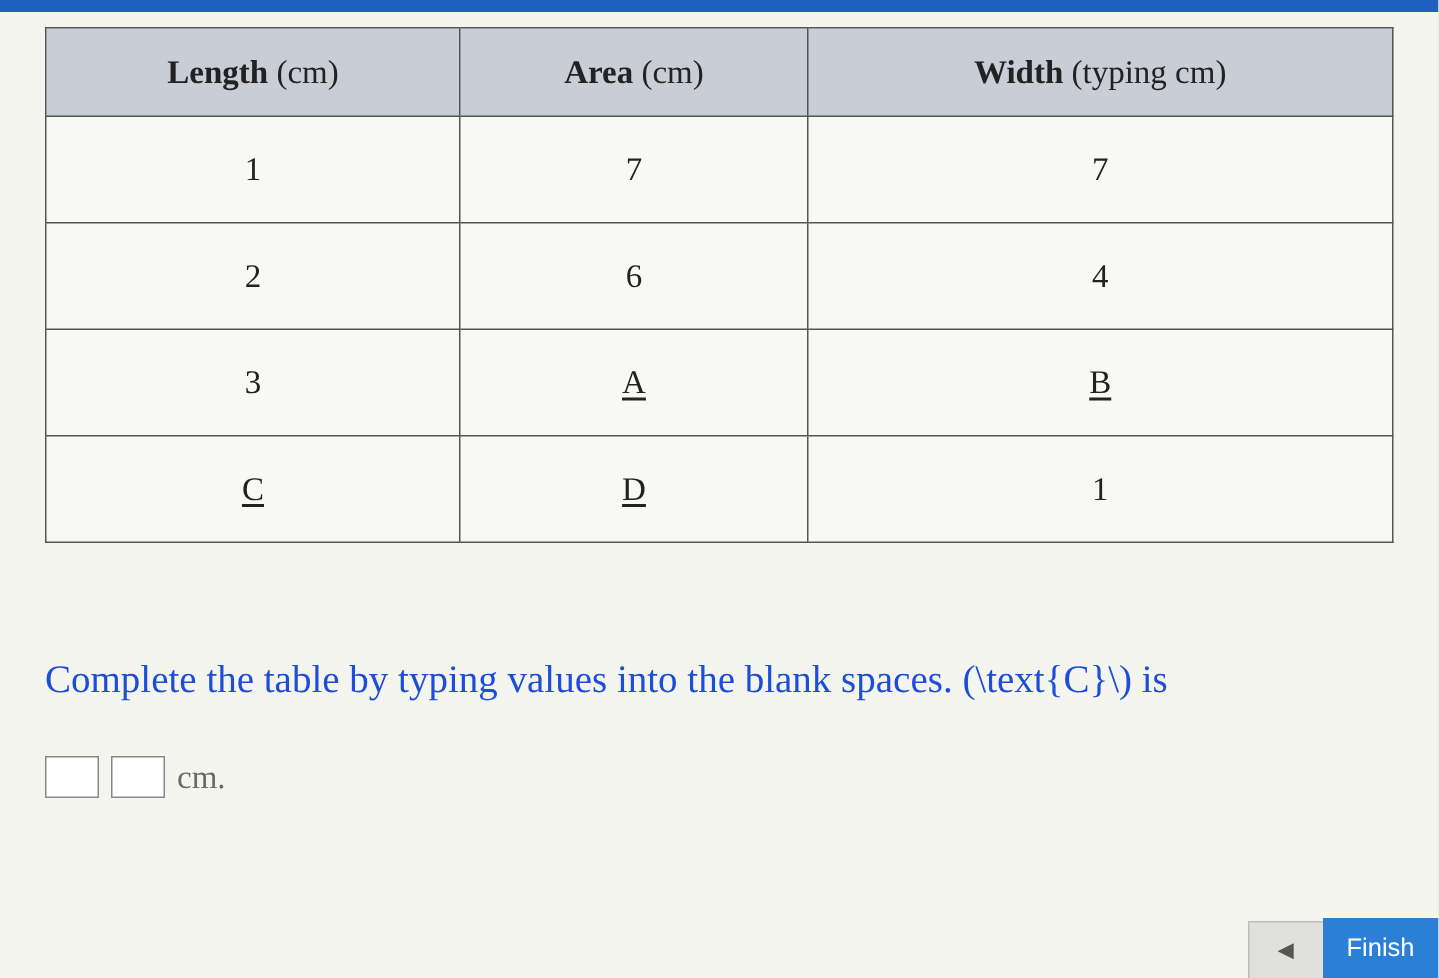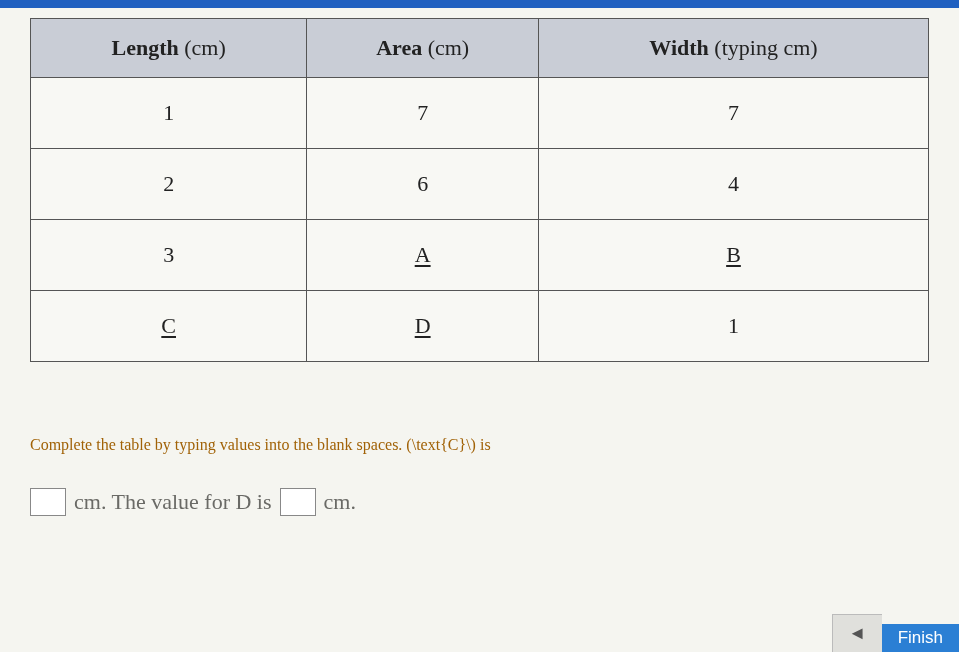--- a/index.html
+++ b/index.html
@@ -52,22 +52,22 @@
       color: #222;
       height: 70px;
     }
     .underlined {
       text-decoration: underline;
       text-decoration-thickness: 1.5px;
       text-underline-offset: 3px;
     }
     .prompt-text {
       margin-top: 70px;
-      font-size: 16px;
-      color: #a16207;
+      font-size: 26px;
+      color: #1d4ed8;
       line-height: 1.6;
     }
     .answer-line {
       margin-top: 30px;
       font-size: 22px;
       color: #6a6a66;
       display: flex;
       align-items: center;
       gap: 8px;
     }
@@ -96,21 +96,21 @@
       font-size: 18px;
       border-top: 1px solid #bbb;
       border-left: 1px solid #bbb;
     }
     .finish-btn {
       background: #2b7fd4;
       color: #fff;
       padding: 10px 16px;
       font-size: 17px;
       font-family: Arial, sans-serif;
-      height: 28px;
+      height: 40px;
       display: flex;
       align-items: center;
     }
   </style>
 </head>
 <body>
 
 <div class="top-bar"></div>
 
 <div class="content-area">
@@ -150,21 +150,20 @@
           <td><span class="underlined">D</span></td>
           <td><span>1</span></td>
         </tr>
       </tbody>
   </table>
 
   <div class="prompt-text">Complete the table by typing values into the blank spaces. (\text{C}\) is</div>
 
   <div class="answer-line">
     <span class="input-box"></span>
-    <span>cm. The value for D is</span>
     <span class="input-box"></span>
     <span>cm.</span>
   </div>
 
 </div>
 
 <div class="bottom-controls">
   <div class="nav-arrow">
     <span>◄</span>
   </div>

